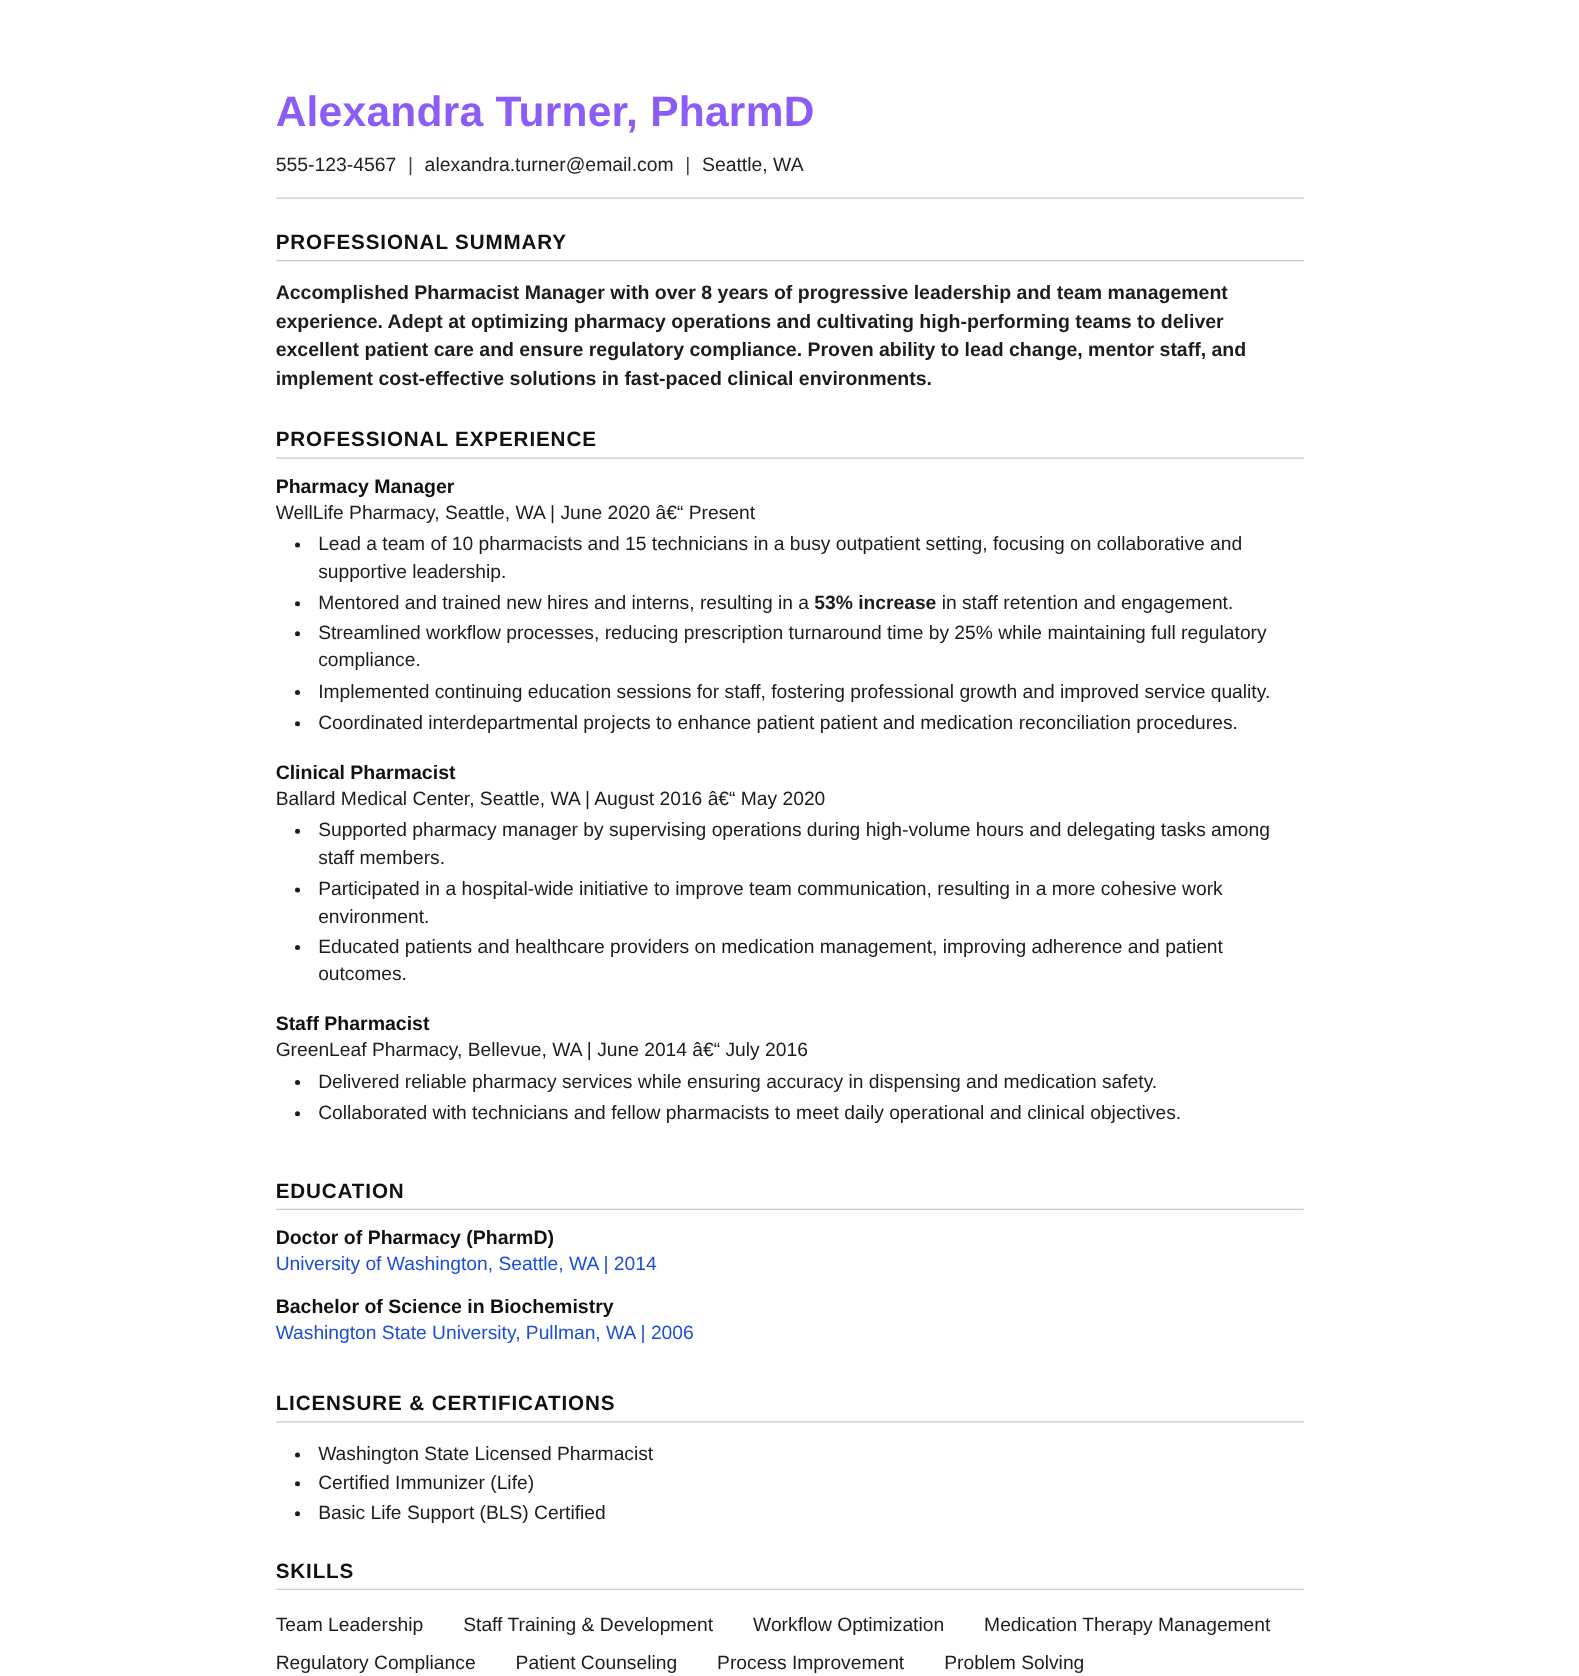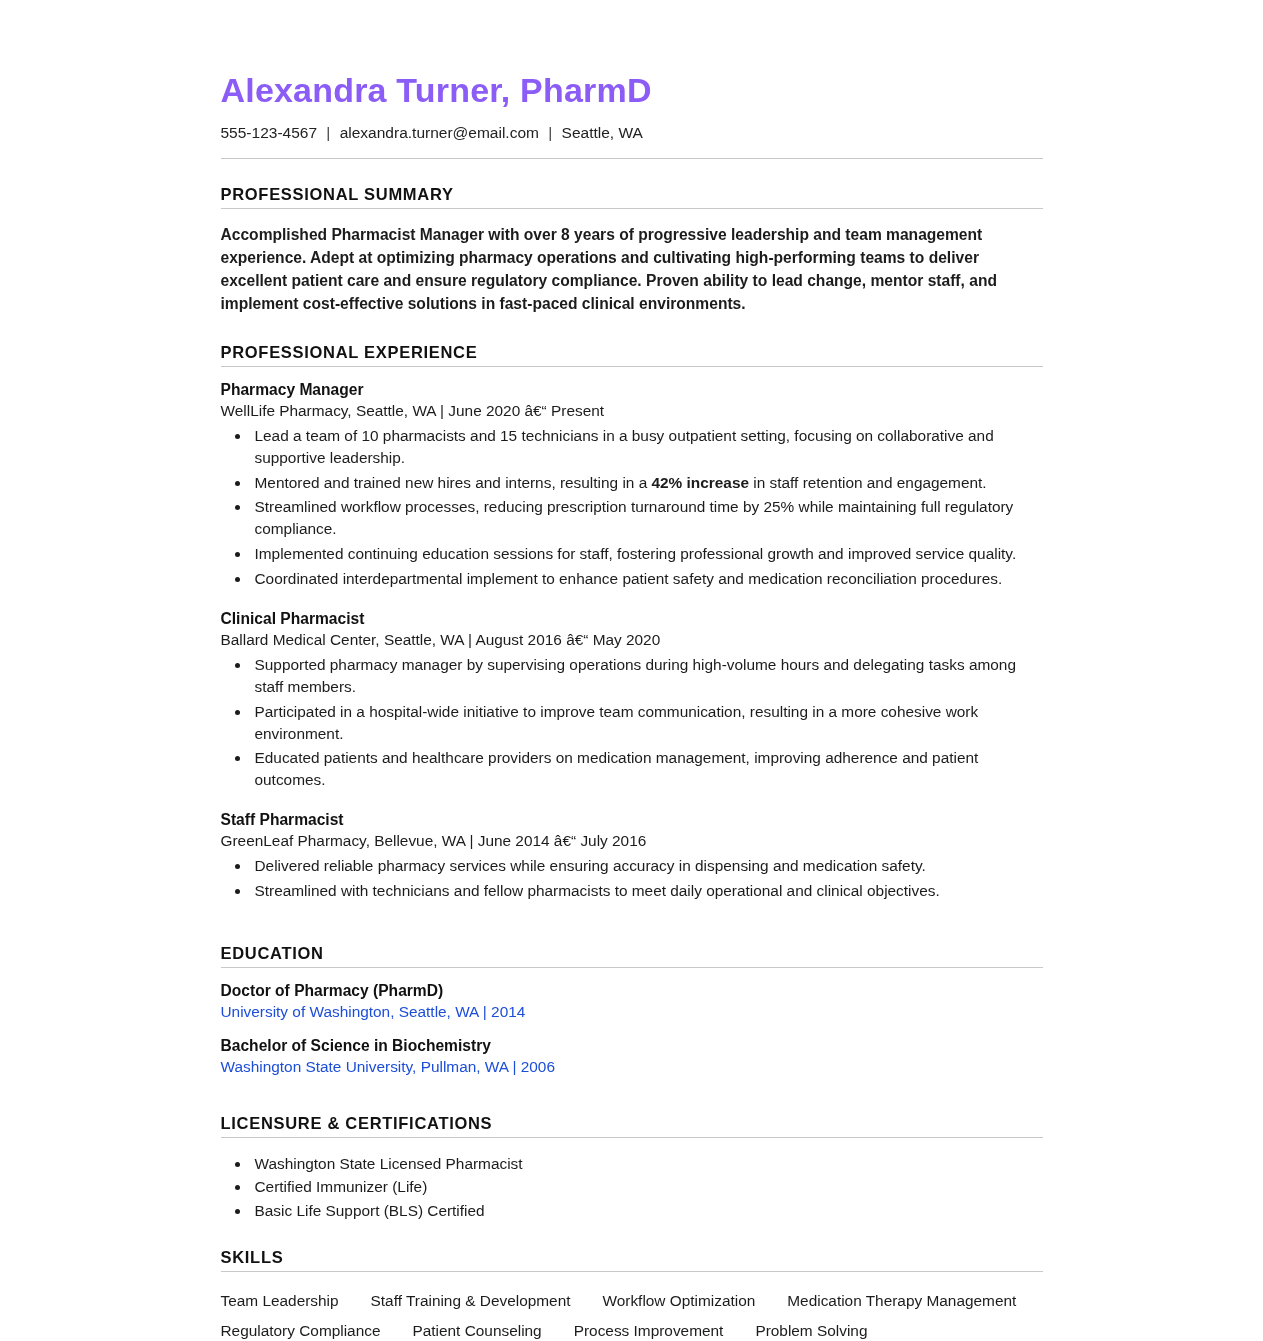--- a/index.html
+++ b/index.html
@@ -176,43 +176,43 @@
 
     <div class="section">
       <h2 class="section-title">PROFESSIONAL EXPERIENCE</h2>
       <hr class="section-rule">
 
       <div class="job">
         <div class="job-title">Pharmacy Manager</div>
         <div class="job-meta">WellLife Pharmacy, Seattle, WA  |  June 2020 â€“ Present</div>
         <ul class="bullets">
           <li>Lead a team of 10 pharmacists and 15 technicians in a busy outpatient setting, focusing on collaborative and supportive leadership.</li>
-          <li><span>Mentored and trained new hires and interns, resulting in a </span><b>42% increase</b><span> in staff retention and engagement.</span></li>
+          <li><span>Mentored and trained new hires and interns, resulting in a </span><b>53% increase</b><span> in staff retention and engagement.</span></li>
           <li>Streamlined workflow processes, reducing prescription turnaround time by 25% while maintaining full regulatory compliance.</li>
           <li>Implemented continuing education sessions for staff, fostering professional growth and improved service quality.</li>
-          <li>Coordinated interdepartmental implement to enhance patient safety and medication reconciliation procedures.</li>
+          <li>Coordinated interdepartmental projects to enhance patient patient and medication reconciliation procedures.</li>
         </ul>
       </div>
 
       <div class="job">
         <div class="job-title">Clinical Pharmacist</div>
         <div class="job-meta">Ballard Medical Center, Seattle, WA  |  August 2016 â€“ May 2020</div>
         <ul class="bullets">
           <li>Supported pharmacy manager by supervising operations during high-volume hours and delegating tasks among staff members.</li>
           <li>Participated in a hospital-wide initiative to improve team communication, resulting in a more cohesive work environment.</li>
           <li>Educated patients and healthcare providers on medication management, improving adherence and patient outcomes.</li>
         </ul>
       </div>
 
       <div class="job">
         <div class="job-title">Staff Pharmacist</div>
         <div class="job-meta">GreenLeaf Pharmacy, Bellevue, WA  |  June 2014 â€“ July 2016</div>
         <ul class="bullets">
           <li>Delivered reliable pharmacy services while ensuring accuracy in dispensing and medication safety.</li>
-          <li>Streamlined with technicians and fellow pharmacists to meet daily operational and clinical objectives.</li>
+          <li>Collaborated with technicians and fellow pharmacists to meet daily operational and clinical objectives.</li>
         </ul>
       </div>
     </div>
 
     <div class="section-gap"></div>
 
     <div class="section">
       <h2 class="section-title">EDUCATION</h2>
       <hr class="section-rule">
 

